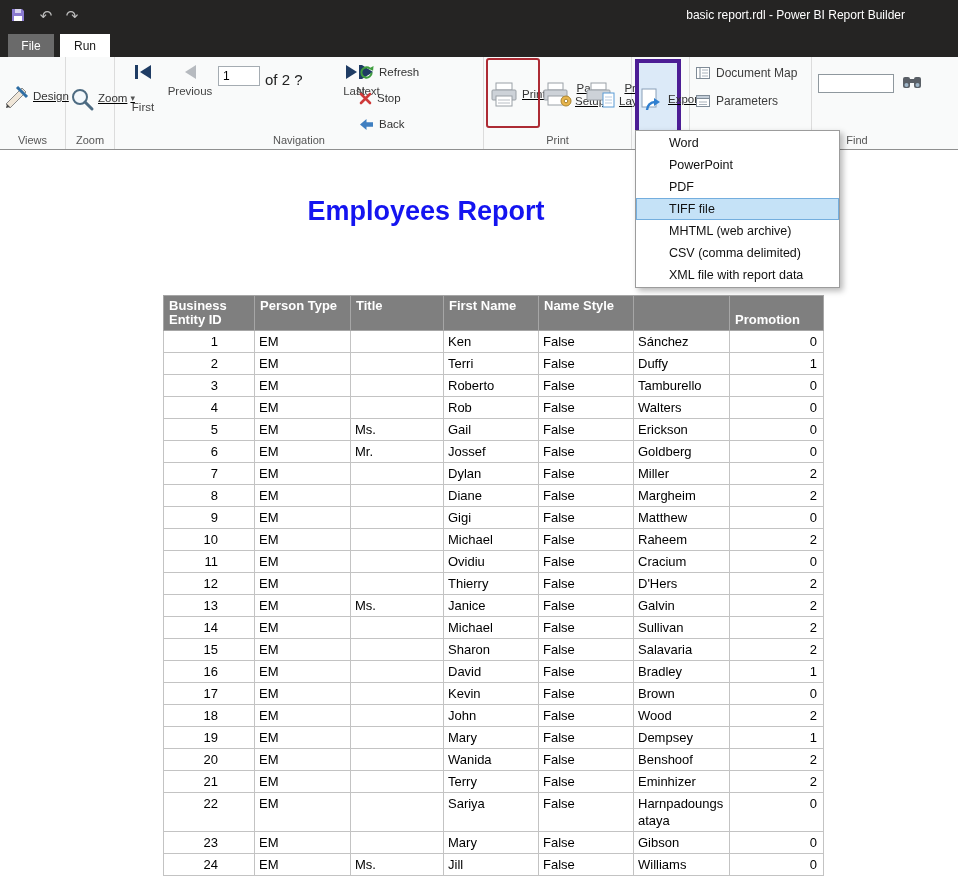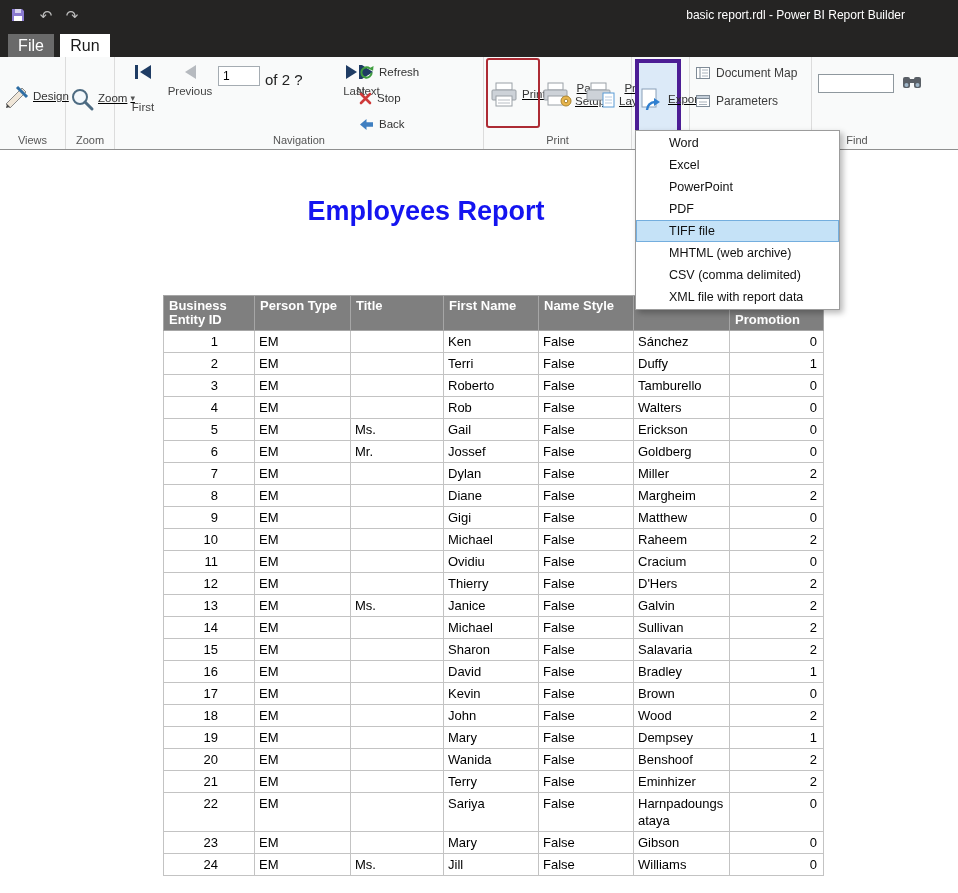--- a/index.html
+++ b/index.html
@@ -10,21 +10,21 @@
   
   .titlebar { position: absolute; top: 0; left: 0; right: 0; height: 30px; background: var(--titlebar-bg, #252423); }
   .tb-btn { position: absolute; top: 6px; width: 20px; height: 18px; display: flex; align-items: center; justify-content: center; color: #bdbdbd; font-size: 15px; line-height: 1; cursor: default; }
   .tb-save { left: 8px; }
   .tb-undo { left: 36px; }
   .tb-redo { left: 62px; }
   .tb-title { position: absolute; right: 53px; top: 8px; color: #ffffff; font-size: 12px; }
 
   
   .tabrow { position: absolute; top: 30px; left: 0; right: 0; height: 27px; background: var(--titlebar-bg, #252423); }
-  .tab { position: absolute; top: 4px; height: 23px; display: flex; align-items: center; justify-content: center; font-size: 16px; cursor: default; }
+  .tab { position: absolute; top: 4px; height: 23px; display: flex; align-items: center; justify-content: center; font-size: 12px; cursor: default; }
   .tab-file { left: 8px; width: 46px; background: #6a6a6a; color: #fff; }
   .tab-run { left: 60px; width: 50px; background: #ffffff; color: #1a1a1a; }
 
   
   .ribbon { position: absolute; top: 57px; left: 0; right: 0; height: 93px; background: #f9fafa; border-bottom: 1px solid #8f8f8f; }
   .group { position: absolute; top: 0; height: 92px; border-right: 1px solid #dcdcdc; }
   .g-views  { left: 0;    width: 66px; }
   .g-zoom   { left: 66px; width: 49px; }
   .g-nav    { left: 115px; width: 369px; }
   .g-print  { left: 484px; width: 148px; }
@@ -543,21 +543,20 @@
             <td>False</td>
             <td>Williams</td>
             <td>0</td>
           </tr>
         </tbody>
     </table>
   </div>
 
   <div class="export-menu" id="export-menu">
       <div class="menu-item">Word</div>
-      <div class="menu-item">Excel</div>
       <div class="menu-item">PowerPoint</div>
       <div class="menu-item">PDF</div>
       <div class="menu-item selected">TIFF file</div>
       <div class="menu-item">MHTML (web archive)</div>
       <div class="menu-item">CSV (comma delimited)</div>
       <div class="menu-item">XML file with report data</div>
     </div>
 
 </div>
 

